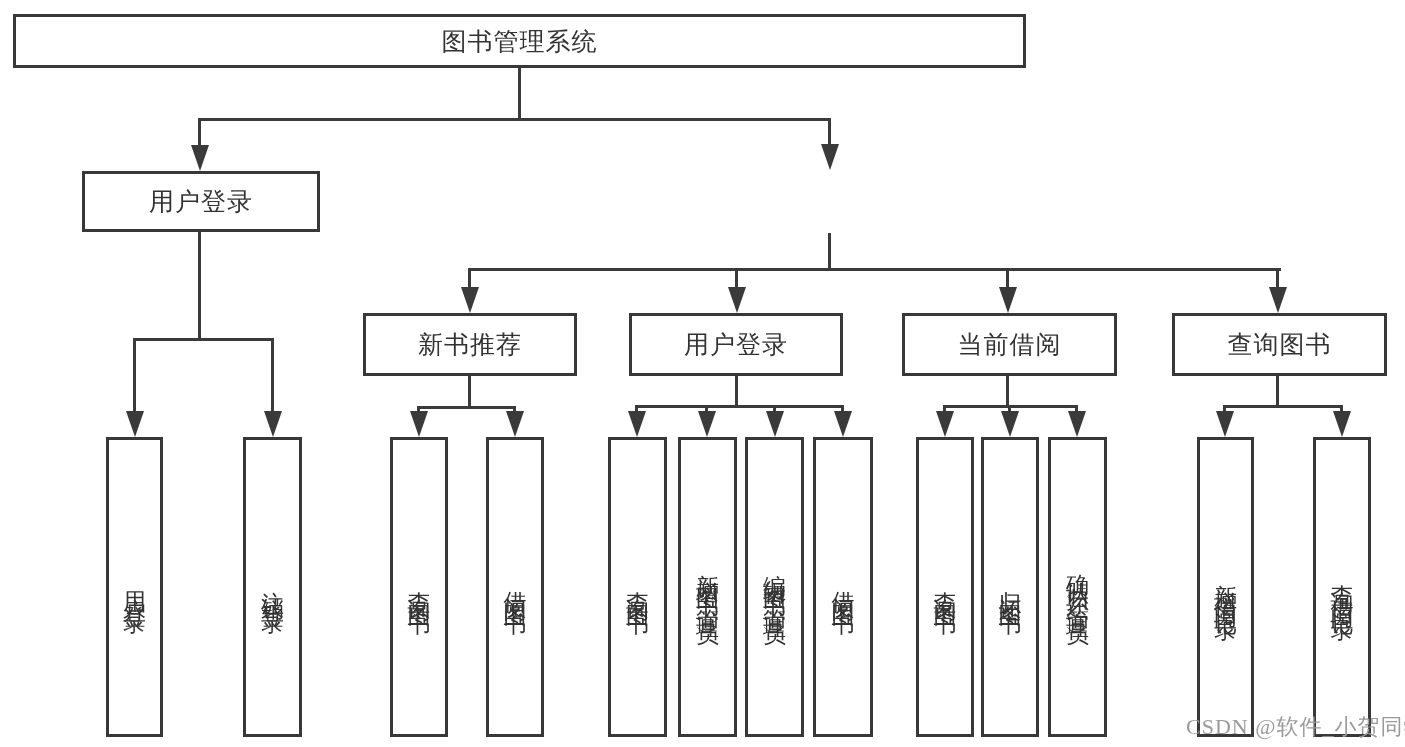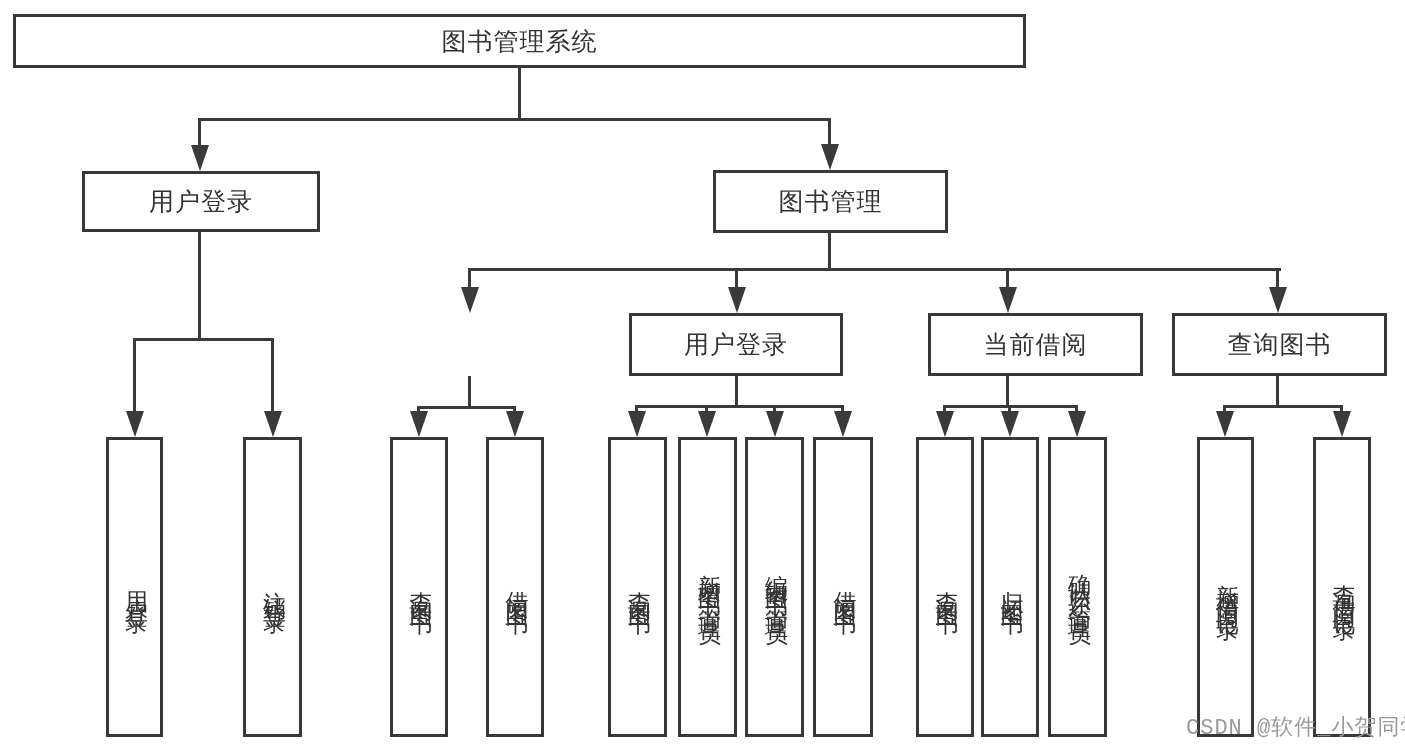--- a/index.html
+++ b/index.html
@@ -1,20 +1,20 @@
 <!DOCTYPE html>
 <html><head>
 <meta charset="utf-8">
 <style>
   html,body{margin:0;padding:0;background:#ffffff;}
   #stage{
     position:relative;
     width:1405px;height:747px;
     background:#ffffff;
-    font-family:Liberation Mono, monospace;
+    font-family:Liberation Serif, serif;
     color:#333333;
     overflow:hidden;
   }
   .node{
     position:absolute;
     box-sizing:border-box;
     border:3px solid #383838;
     background:#ffffff;
     display:flex;align-items:center;justify-content:center;
     font-size:25px;
@@ -66,46 +66,46 @@
   <div class="vline" style="left:518px;top:68px;height:50px;"></div>
   <div class="hline" style="left:199px;top:118px;width:632px;"></div>
   <div class="vline" style="left:198px;top:118px;height:30px;"></div>
   <div class="arrow" style="left:191px;top:145px;"></div>
   <div class="vline" style="left:828px;top:118px;height:29px;"></div>
   <div class="arrow" style="left:821px;top:144px;"></div>
 
   <div class="node" style="left:82px;top:171px;width:238px;height:61px;">
     <span>用户登录</span>
   </div>
-  <div class="node" style="left:713px;top:170px;width:235px;height:63px;">
-    <span>图书管理</span>
-  </div>
 
   <div class="vline" style="left:198px;top:232px;height:106px;"></div>
   <div class="hline" style="left:133px;top:338px;width:141px;"></div>
   <div class="vline" style="left:133px;top:338px;height:76px;"></div>
   <div class="arrow" style="left:126px;top:411px;"></div>
   <div class="vline" style="left:271px;top:338px;height:76px;"></div>
   <div class="arrow" style="left:264px;top:411px;"></div>
 
   <div class="vline" style="left:828px;top:233px;height:37px;"></div>
   <div class="hline" style="left:469px;top:268px;width:812px;"></div>
   <div class="vline" style="left:468px;top:268px;height:22px;"></div>
   <div class="arrow" style="left:461px;top:287px;"></div>
   <div class="vline" style="left:735px;top:268px;height:22px;"></div>
   <div class="arrow" style="left:728px;top:287px;"></div>
   <div class="vline" style="left:1006px;top:268px;height:22px;"></div>
   <div class="arrow" style="left:999px;top:287px;"></div>
   <div class="vline" style="left:1276px;top:268px;height:22px;"></div>
   <div class="arrow" style="left:1269px;top:287px;"></div>
 
+  <div class="node" style="left:363px;top:313px;width:214px;height:63px;">
+    <span>新书推荐</span>
+  </div>
   <div class="node" style="left:629px;top:313px;width:214px;height:63px;">
     <span>用户登录</span>
   </div>
-  <div class="node" style="left:928px;top:313px;width:215px;height:63px;">
+  <div class="node" style="left:902px;top:313px;width:215px;height:63px;">
     <span>当前借阅</span>
   </div>
   <div class="node" style="left:1172px;top:313px;width:215px;height:63px;">
     <span>查询图书</span>
   </div>
 
   <div class="vline" style="left:468px;top:376px;height:32px;"></div>
   <div class="hline" style="left:418px;top:406px;width:98px;"></div>
   <div class="vline" style="left:417px;top:406px;height:8px;"></div>
   <div class="arrow" style="left:410px;top:411px;"></div>

